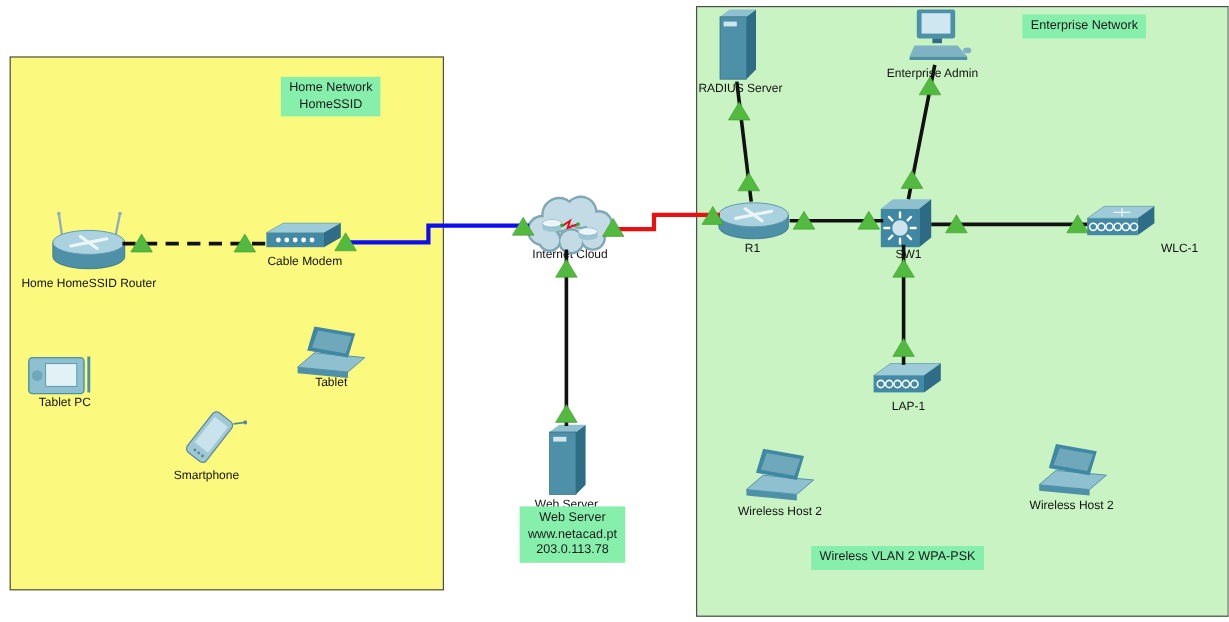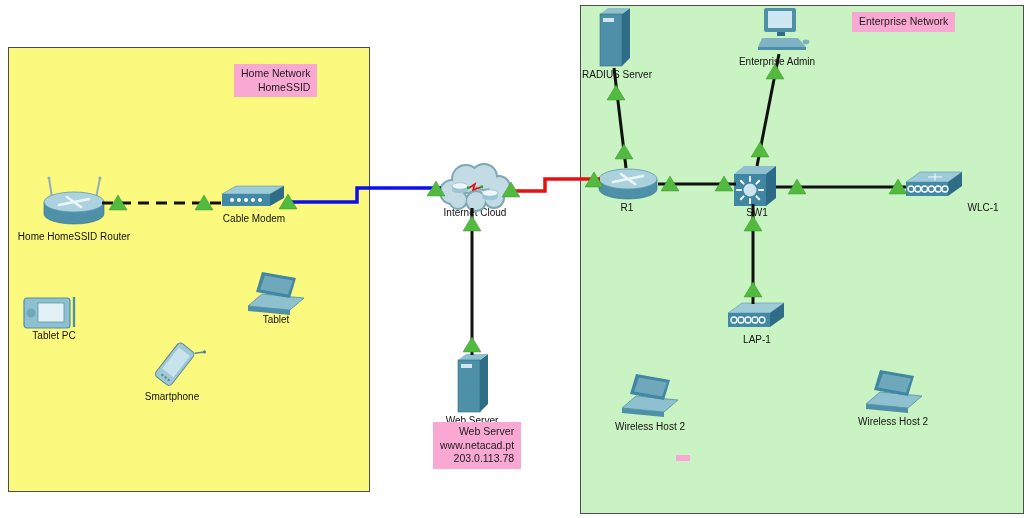--- a/index.html
+++ b/index.html
@@ -7,23 +7,23 @@
          font-family:"Liberation Sans",sans-serif;}
   .zone{position:absolute;border:1px solid #4d4d4d;z-index:0;}
   .zone-home{left:8px;top:47px;width:360px;height:443px;background:#fcfa7e;}
   .zone-ent{left:580px;top:5px;width:442px;height:507px;background:#c9f3c2;}
   .dlabel{position:absolute;font-size:10px;color:#111;white-space:nowrap;
           transform:translateX(-50%);z-index:2;}
   .dev{position:absolute;z-index:3;}
   .dev svg{display:block;}
   svg.links{position:absolute;left:0;top:0;z-index:4;pointer-events:none;}
   svg.links polyline{pointer-events:stroke;}
-  .note{position:absolute;background:#f9a8d4;font-size:10.5px;line-height:1.3;
+  .note{position:absolute;background:#86efac;font-size:10.5px;line-height:1.3;
         padding:3px 7px;color:#1a1a1a;z-index:5;white-space:nowrap;}
-  .note.center{text-align:right;}
+  .note.center{text-align:center;}
 </style>
 </head>
 <body>
 
 <div class="stage">
 
   <div class="zone zone-home"></div>
   <div class="zone zone-ent"></div>
 
   <div class="dlabel" style="left:74px;top:231px">Home HomeSSID Router</div>
@@ -277,15 +277,16 @@
   </div>
 
   <div class="note center" style="left:433px;top:422px">
     <div>Web Server</div>
     <div>www.netacad.pt</div>
     <div>203.0.113.78</div>
   </div>
 
 
   <div class="note" style="left:676px;top:455px">
+    <div>Wireless VLAN 2 WPA-PSK</div>
   </div>
 
 </div>
 
 </body></html>

